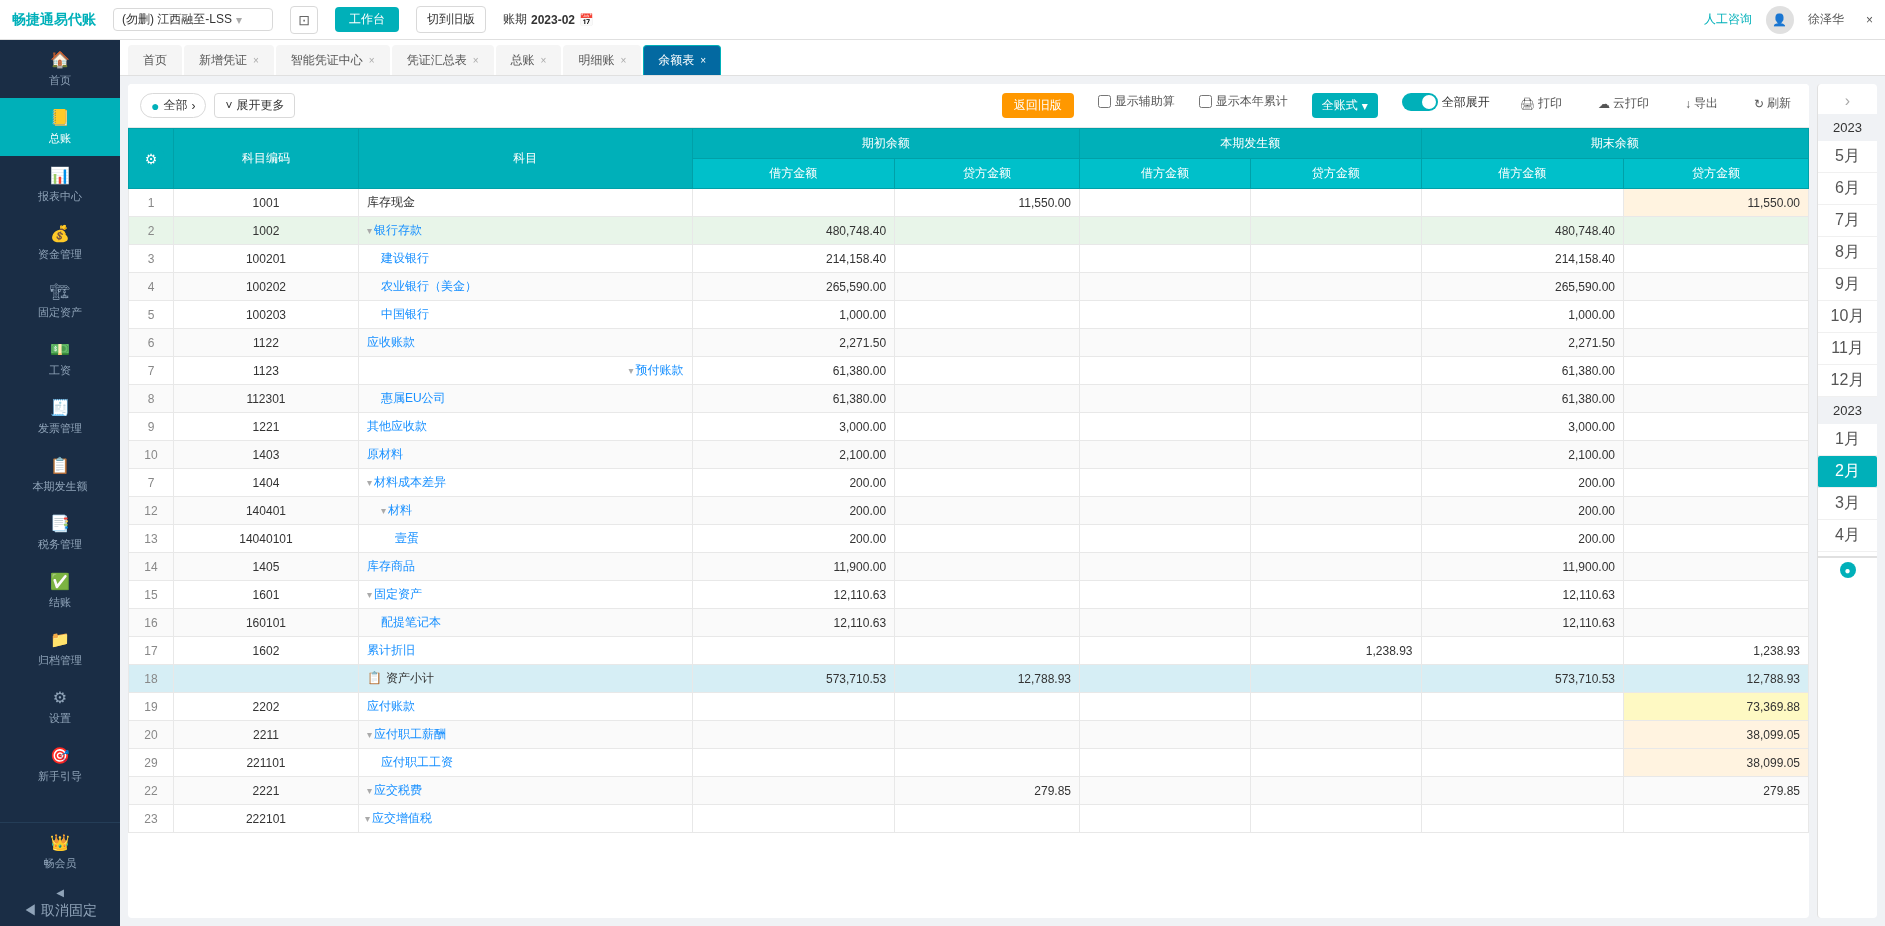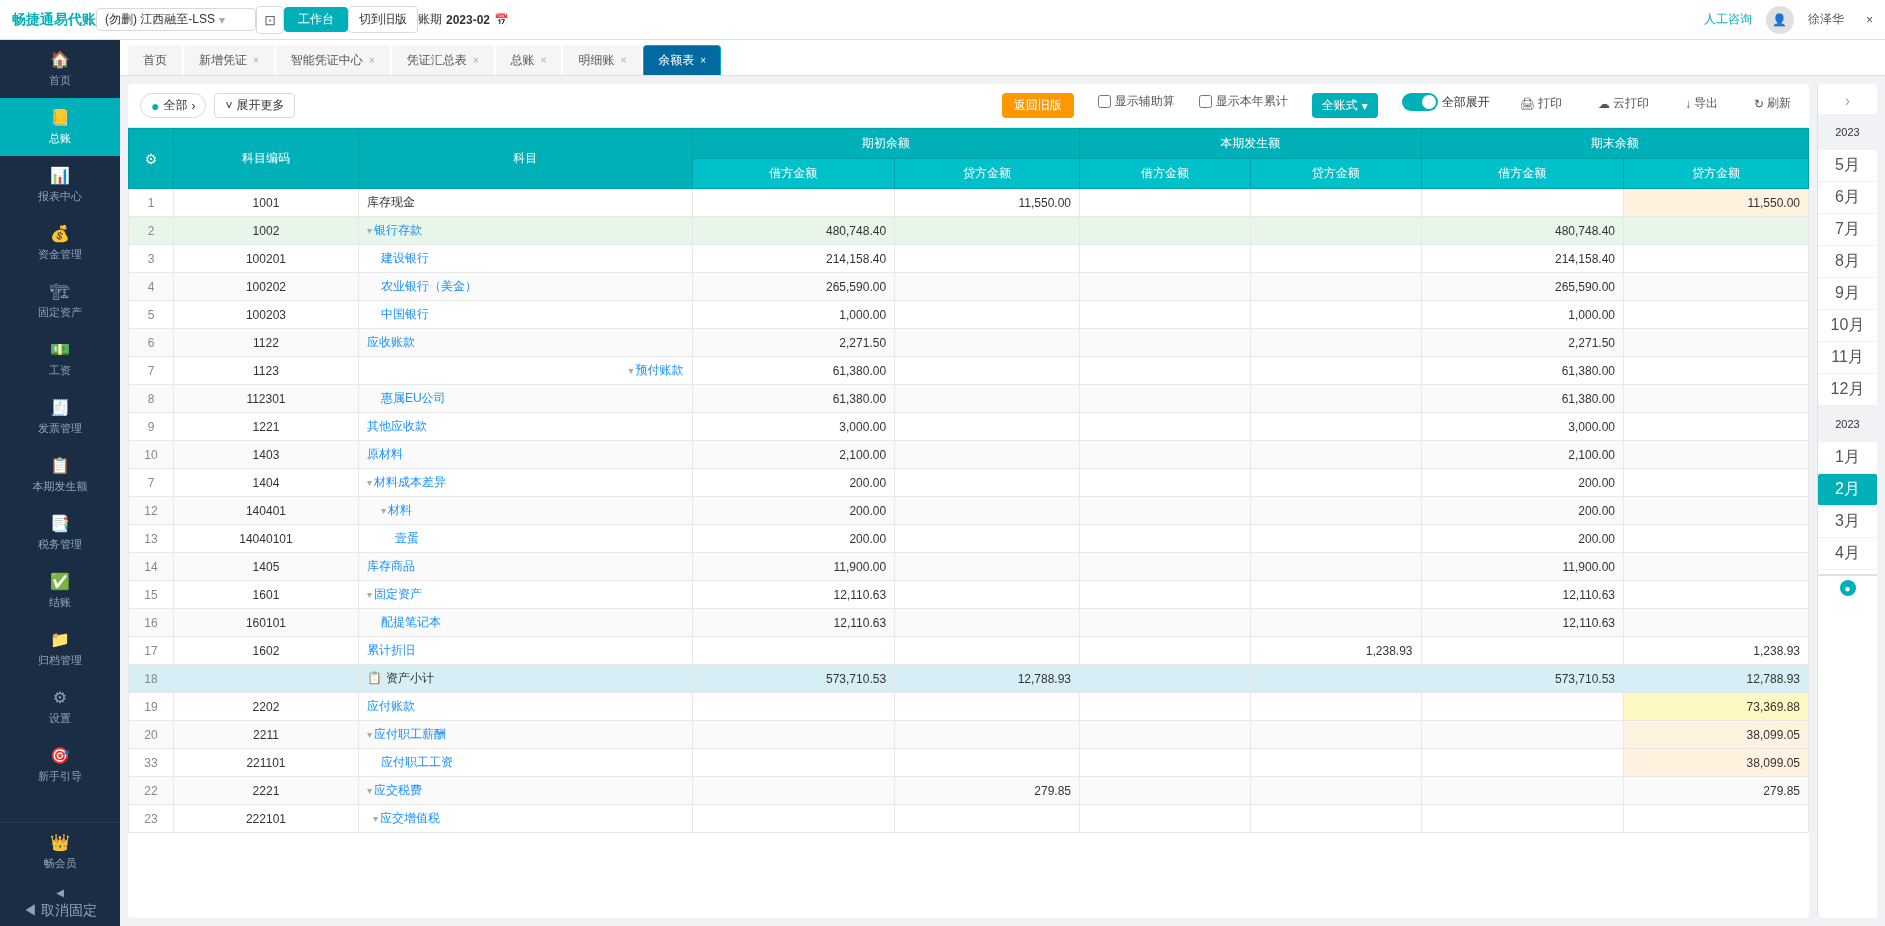--- a/index.html
+++ b/index.html
@@ -6,21 +6,21 @@
     body { font-family: 'Microsoft YaHei', Arial, sans-serif; font-size: 12px; background: #f0f2f5; color: #333; overflow: hidden; height: 926px; }
 
     
     .top-bar {
       height: 40px;
       background: #fff;
       display: flex;
       align-items: center;
       padding: 0 12px;
       border-bottom: 1px solid #e0e0e0;
-      gap: 0;
+      gap: 17px;
     }
     .app-logo {
       color: #00b0b9;
       font-size: 14px;
       font-weight: bold;
       white-space: nowrap;
     }
     .company-select {
       display: flex;
       align-items: center;
@@ -284,21 +284,21 @@
       border-left: 1px solid #e0e0e0;
       display: flex;
       flex-direction: column;
       align-items: center;
       padding: 4px 0;
       overflow: hidden;
       margin: 8px 8px 8px 0;
       border-radius: 4px;
     }
     .right-panel .year-label {
-      font-size: 11px; color: #333; padding: 12px 0; text-align: center;
+      font-size: 13px; color: #333; padding: 6px 0; text-align: center;
       writing-mode: horizontal-tb;
       width: 100%;
       background: #f0f2f5;
       text-align: center;
     }
     .right-panel .month-item {
       width: 100%;
       text-align: center;
       padding: 5px 0;
       font-size: 16px;
@@ -729,21 +729,21 @@
                   <td class="code">2211</td>
                   <td class="name" style="text-align: left; padding-left: 8px;"><span style="font-size:10px;color:#aaa;margin-right:2px;">▾</span><a href="#" style="color:#1890ff;text-decoration:none;">应付职工薪酬</a></td>
                   <td class="amount"></td>
                   <td class="amount"></td>
                   <td class="amount"></td>
                   <td class="amount"></td>
                   <td class="amount"></td>
                   <td class="amount" style="background: rgb(255, 243, 224);">38,099.05</td>
                 </tr>
                 <tr>
-                  <td class="row-number">33</td>
+                  <td class="row-number">29</td>
                   <td class="code">221101</td>
                   <td class="name" style="text-align: left; padding-left: 22px;"><a href="#" style="color:#1890ff;text-decoration:none;">应付职工工资</a></td>
                   <td class="amount"></td>
                   <td class="amount"></td>
                   <td class="amount"></td>
                   <td class="amount"></td>
                   <td class="amount"></td>
                   <td class="amount" style="background: rgb(255, 243, 224);">38,099.05</td>
                 </tr>
                 <tr>
@@ -753,21 +753,21 @@
                   <td class="amount"></td>
                   <td class="amount">279.85</td>
                   <td class="amount"></td>
                   <td class="amount"></td>
                   <td class="amount"></td>
                   <td class="amount">279.85</td>
                 </tr>
                 <tr>
                   <td class="row-number">23</td>
                   <td class="code">222101</td>
-                  <td class="name" style="text-align: left; padding-left: 14px;"><span style="font-size:10px;color:#aaa;margin-right:2px;">▾</span><a href="#" style="color:#1890ff;text-decoration:none;">应交增值税</a></td>
+                  <td class="name" style="text-align: left; padding-left: 6px;"><span style="font-size:10px;color:#aaa;margin-right:2px;">▾</span><a href="#" style="color:#1890ff;text-decoration:none;">应交增值税</a></td>
                   <td class="amount"></td>
                   <td class="amount"></td>
                   <td class="amount"></td>
                   <td class="amount"></td>
                   <td class="amount"></td>
                   <td class="amount"></td>
                 </tr>
               </tbody>
           </table>
         </div>

